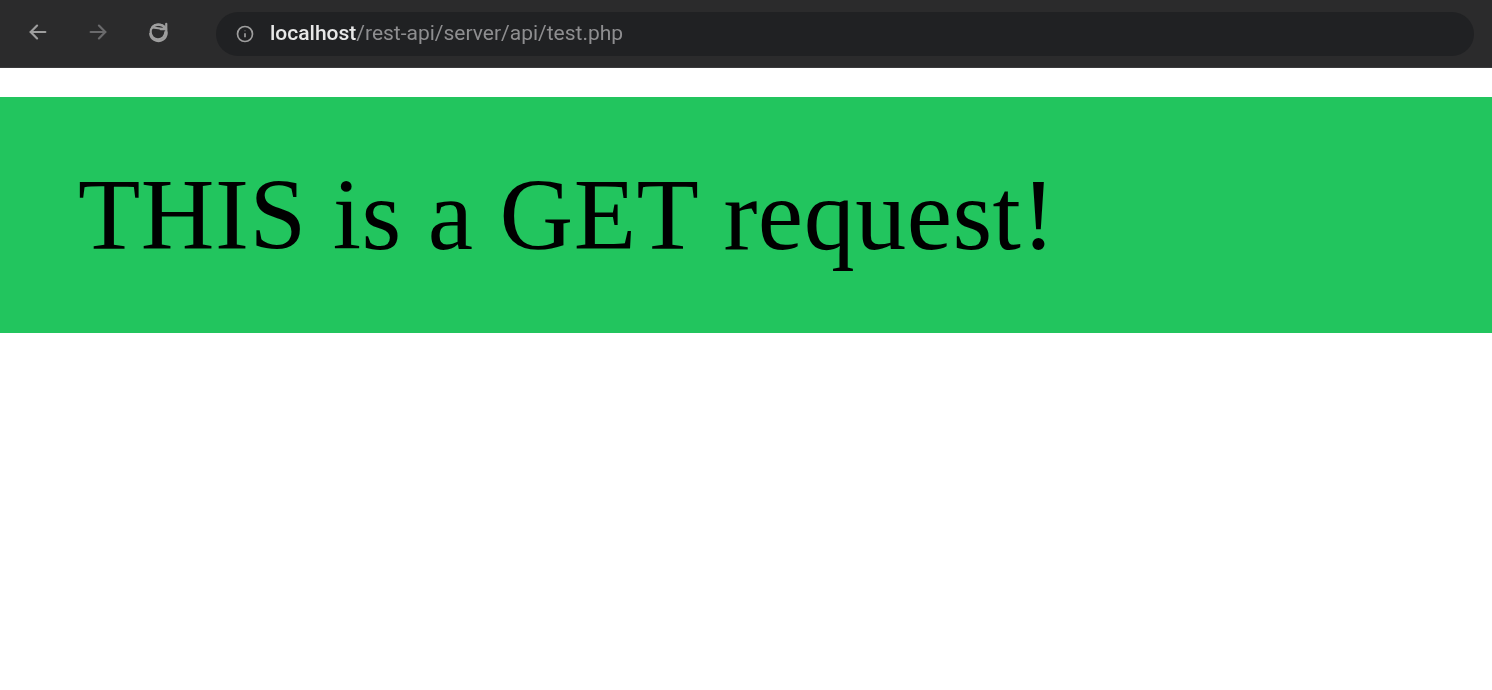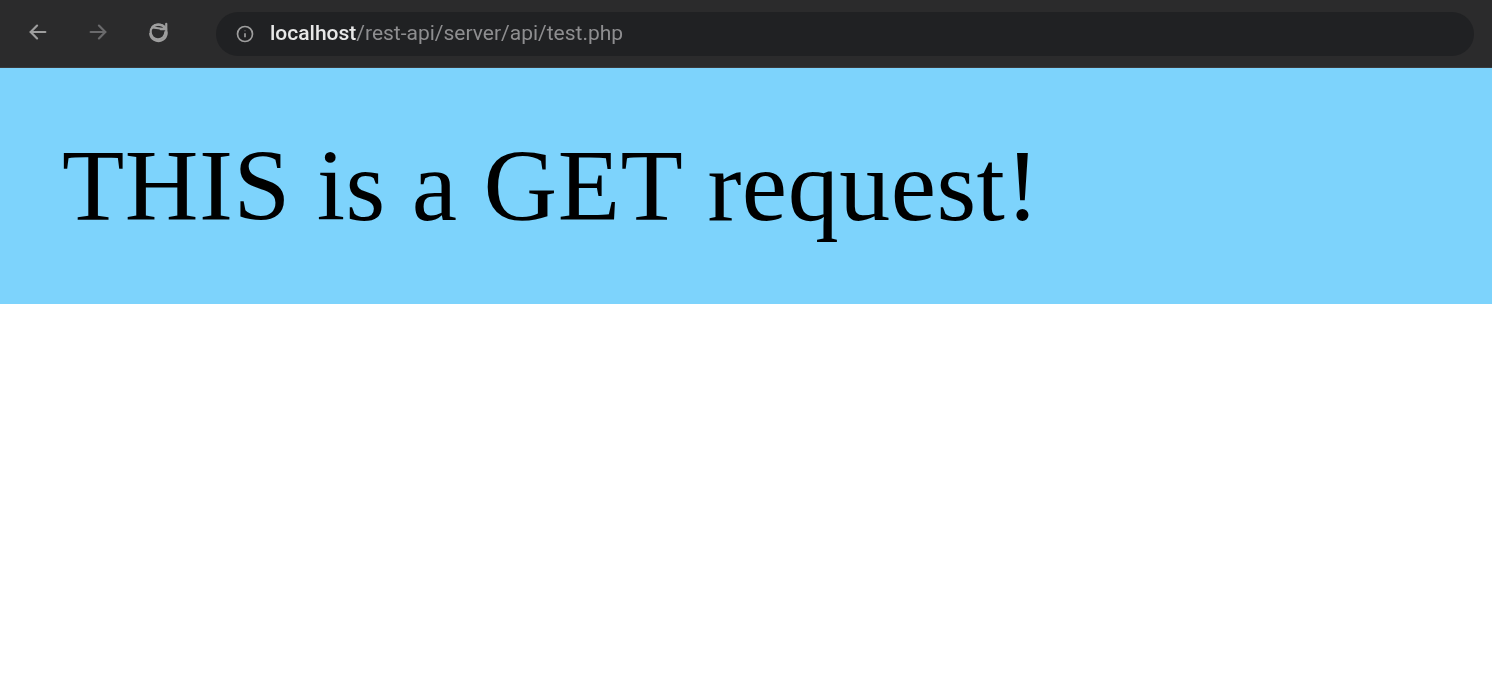--- a/index.html
+++ b/index.html
@@ -82,22 +82,23 @@
       white-space: nowrap;
     }
     .url-host {
       color: #e8e8e8;
       font-weight: 500;
     }
     .url-path {
       color: #8e8e90;
     }
     .page-content {
-      padding: 62px 62px;
-      background: #7dd3fc;
+      padding: 62px 78px;
+      background: #22c55e;
+      margin-top: 29px;
     }
     .page-heading {
       font-family: "Times New Roman", Times, serif;
       font-size: 102px;
       font-weight: 400;
       color: #000000;
       line-height: 1.1;
       letter-spacing: 0.5px;
     }
   </style>

